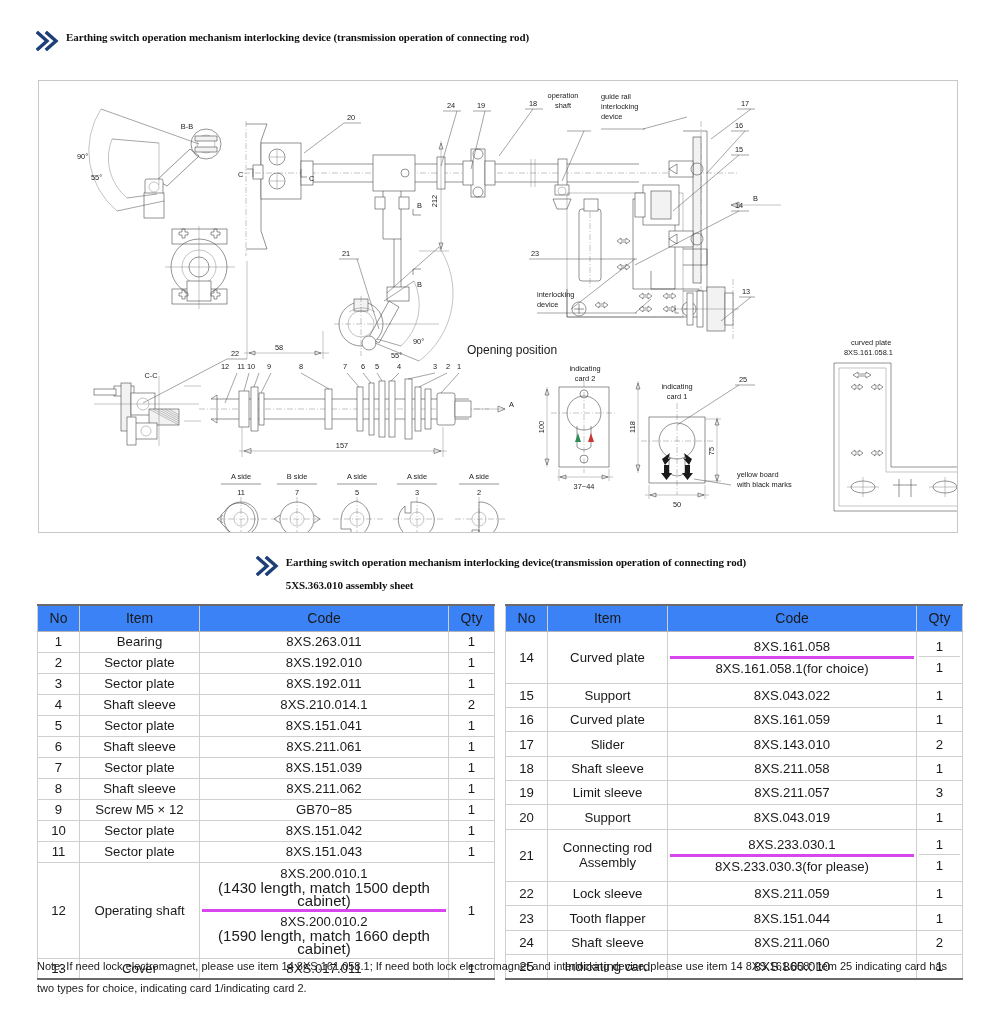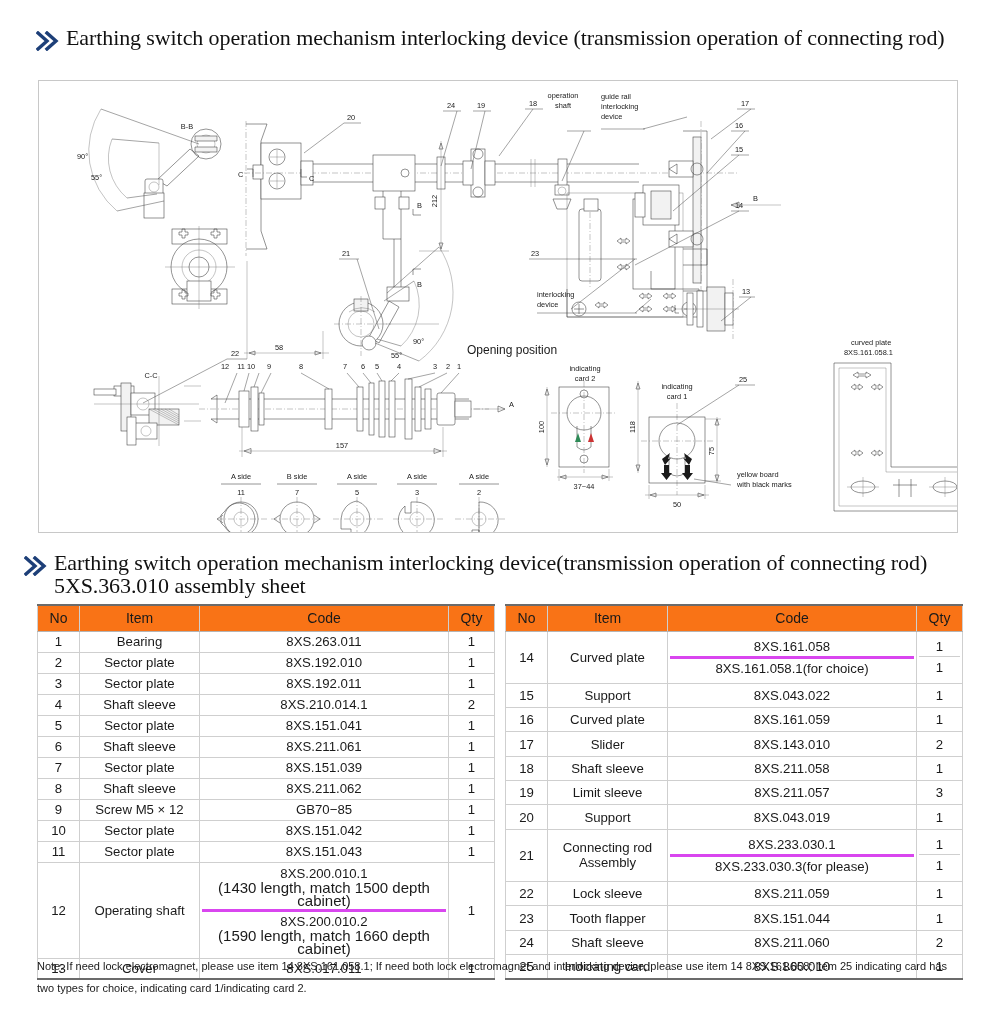--- a/index.html
+++ b/index.html
@@ -24,28 +24,28 @@
     margin: 0;
   }
   .chevron {
     flex: 0 0 auto;
     width: 26px; height: 22px;
     margin-right: 4px;
     margin-top: 5px;
   }
   .heading-text {
     font-family: "Liberation Serif", serif;
-    font-weight: normal;
-    font-size: 22px;
+    font-weight: bold;
+    font-size: 11px;
     line-height: 23px;
     letter-spacing: -0.1px;
     color: #111;
   }
   #heading-1 { position: absolute; left: 36px; top: 26px; width: 930px; }
-  #heading-2 { position: absolute; left: 24px; top: 551px; width: 930px; }
+  #heading-2 { position: absolute; left: 36px; top: 551px; width: 930px; justify-content: center; }
 
   
   .drawing-frame {
     position: absolute;
     left: 38px; top: 80px;
     width: 920px; height: 453px;
     border: 1px solid #c8c8c8;
     background: #fff;
     overflow: hidden;
   }
@@ -69,21 +69,21 @@
   table.parts th, table.parts td {
     border: 1px solid #cfcfcf;
     text-align: center;
     vertical-align: middle;
     padding: 1px 2px;
     height: 21px;
     line-height: 15px;
     font-weight: normal;
   }
   table.parts thead th {
-    background: #f97316;
+    background: #3b82f6;
     border-top: 2px solid #6b6b6b;
     border-bottom: 1px solid #b4b4b4;
     height: 26px;
     font-size: 14px;
   }
   table.parts tbody tr:last-child td { border-bottom: 2px solid #6b6b6b; }
   table.parts td.no   { width: 42px; }
   table.parts td.item { width: 118px; }
   table.parts td.qty  { width: 46px; }
   table.parts th.no   { width: 42px; }

